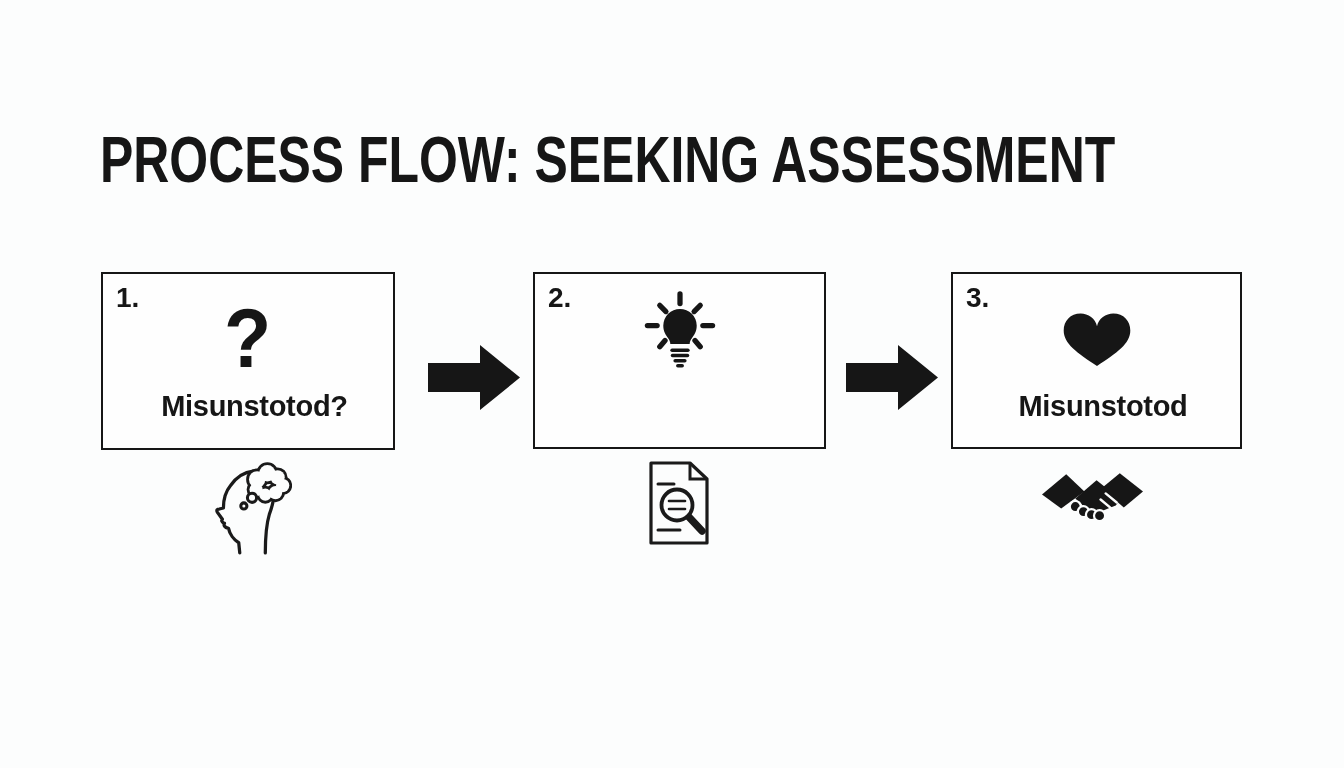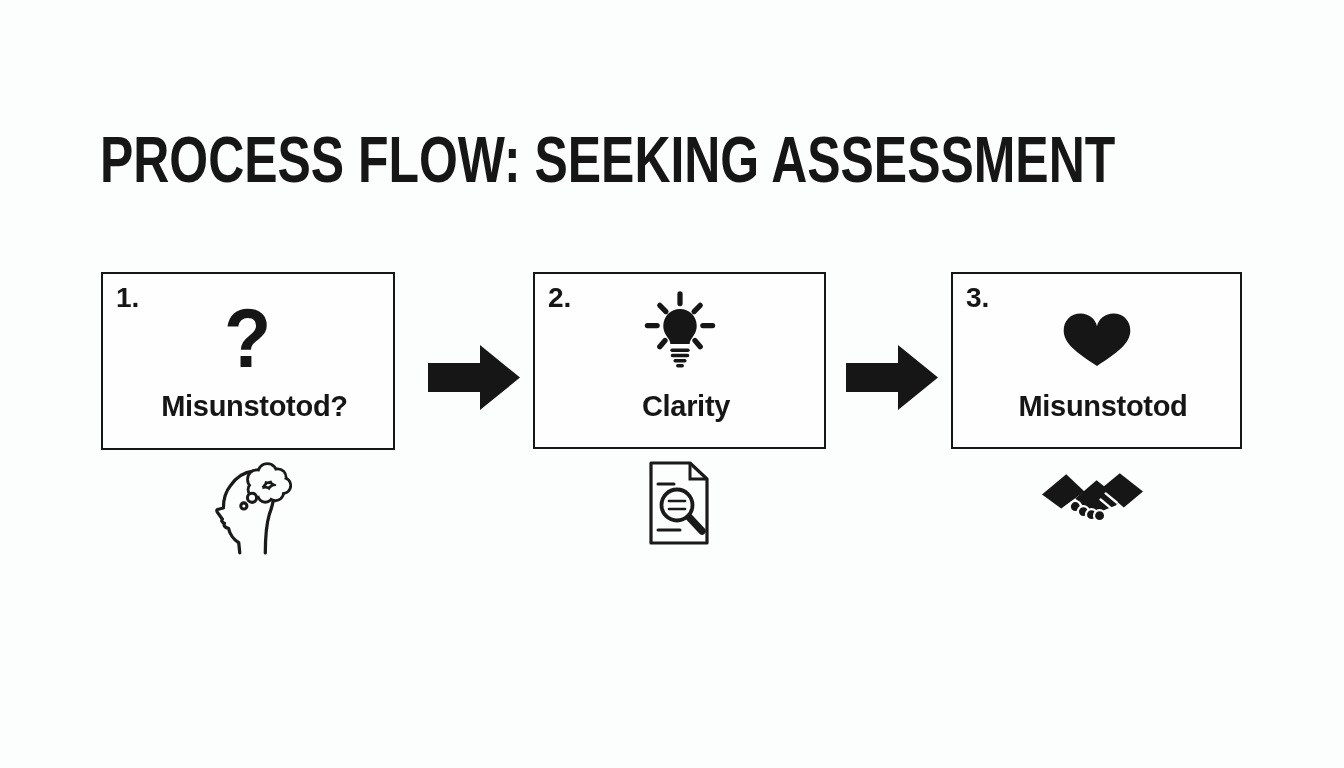--- a/index.html
+++ b/index.html
@@ -75,21 +75,20 @@
         </g>
         <path fill="#161616" d="M 50,20 a 19,19 0 0 1 19,19 c 0,7 -3,11 -5.5,14.5 c -1.5,2 -2.5,4 -2.5,6.5 L 39,60 c 0,-2.5 -1,-4.5 -2.5,-6.5 C 34,50 31,46 31,39 a 19,19 0 0 1 19,-19 Z"></path>
         <g stroke="#161616" stroke-linecap="round">
           <line x1="41" y1="67" x2="59" y2="67" stroke-width="4"></line>
           <line x1="41.5" y1="73" x2="58.5" y2="73" stroke-width="4"></line>
           <line x1="44.5" y1="79" x2="55.5" y2="79" stroke-width="4"></line>
           <line x1="47.5" y1="84.5" x2="52.5" y2="84.5" stroke-width="4"></line>
         </g>
       </svg>
     </div>
-    <div class="label">Clarity</div>
   </div>
 
   <div class="box s3">
     <div class="num">3.</div>
     <div class="icon-wrap">
       <svg style="width:74px;height:60px;margin-bottom:14px" viewBox="0 0 100 80">
         <path fill="#161616" d="M 50,24 C 48,14 38,7 28,7 C 14,7 5,17 5,30 C 5,48 23,60 50,78 C 77,60 95,48 95,30 C 95,17 86,7 72,7 C 62,7 52,14 50,24 Z"></path>
       </svg>
     </div>
     <div class="label">Misunstotod</div>

